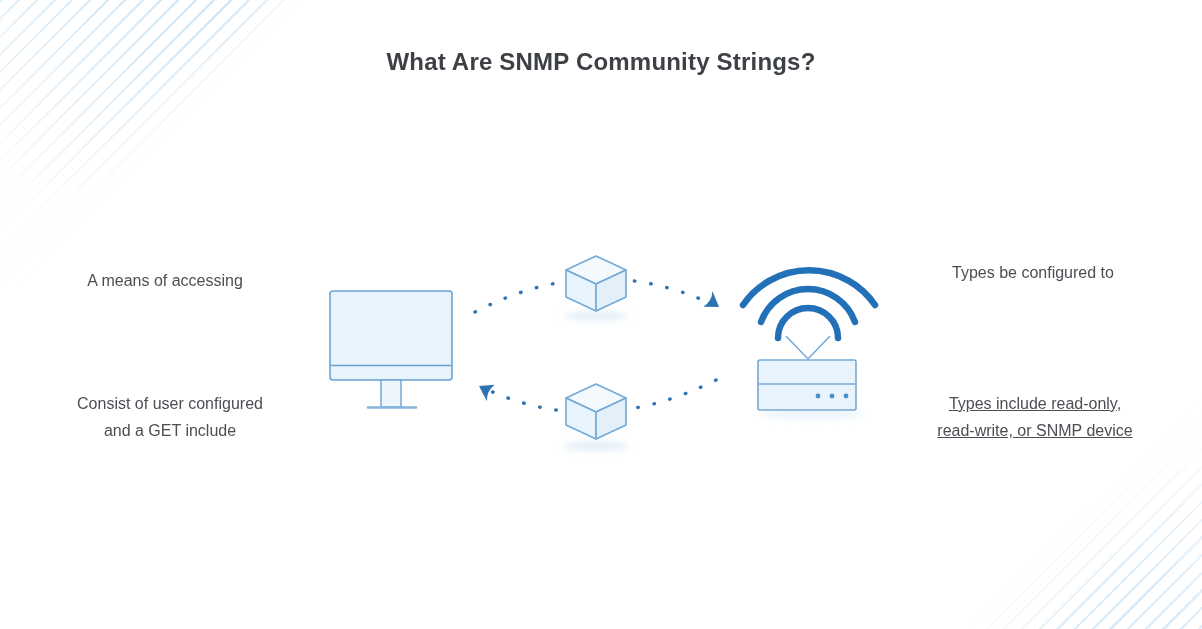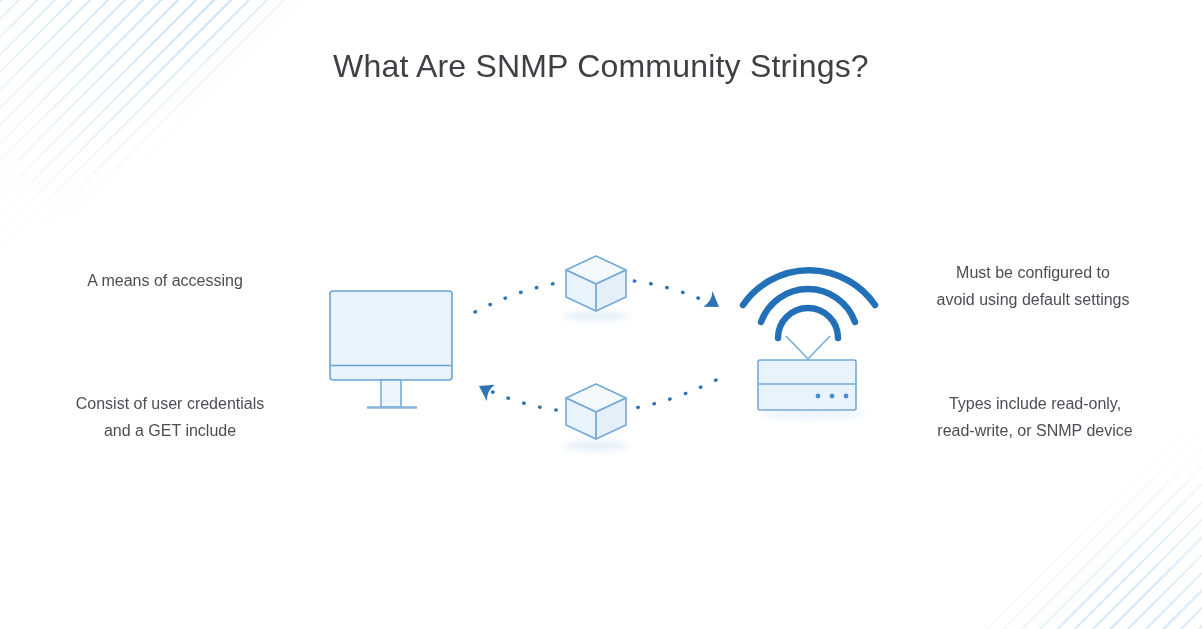--- a/index.html
+++ b/index.html
@@ -37,61 +37,60 @@
     background:
       linear-gradient(135deg, #ffffff 56%, rgba(255,255,255,0) 77%),
       linear-gradient(45deg, rgba(255,255,255,0) 50%, rgba(255,255,255,0.88) 95%);
   }
 
   
   .title {
     position:absolute; z-index:2;
     left:0; top:48px; width:100%;
     text-align:center;
-    font-size:32px; font-weight:400;
+    font-size:24px; font-weight:700;
     color:#3d4045; letter-spacing:0.2px;
   }
 
   
   .note {
     position:absolute; z-index:2;
     text-align:center;
     font-size:16px; line-height:27px;
     color:#4b4f54;
   }
   .note span { display:block; }
   .note-tl { left:38px;  top:267px; width:254px; }
   .note-bl { left:38px;  top:390px; width:264px; }
   .note-tr { left:908px; top:259px; width:250px; }
-  .note-br { left:910px; top:390px; width:250px; }
+  .note-br { left:910px; top:390px; width:250px;text-decoration:underline; }
 
   
   .diagram {
     position:absolute; z-index:1; left:0; top:0;
     width:1202px; height:629px;
   }
 </style>
 </head>
 <body>
 
 <div class="corner corner-tl"></div>
 <div class="corner corner-br"></div>
 
 <h1 class="title">What Are SNMP Community Strings?</h1>
 
 <div class="note note-tl">
   <span>A means of accessing</span>
 </div>
 <div class="note note-bl">
-  <span>Consist of user credentials</span>
+  <span>Consist of user configured</span>
   <span>and a GET include</span>
 </div>
 <div class="note note-tr">
-  <span>Must be configured to</span>
-  <span>avoid using default settings</span>
+  <span>Types be configured to</span>
 </div>
 <div class="note note-br">
   <span>Types include read-only,</span>
   <span>read-write, or SNMP device</span>
 </div>
 
 <svg class="diagram" viewBox="0 0 1202 629" xmlns="http://www.w3.org/2000/svg">
   <defs>
     <filter id="soft" x="-60%" y="-200%" width="220%" height="500%">
       <feGaussianBlur stdDeviation="3"></feGaussianBlur>

